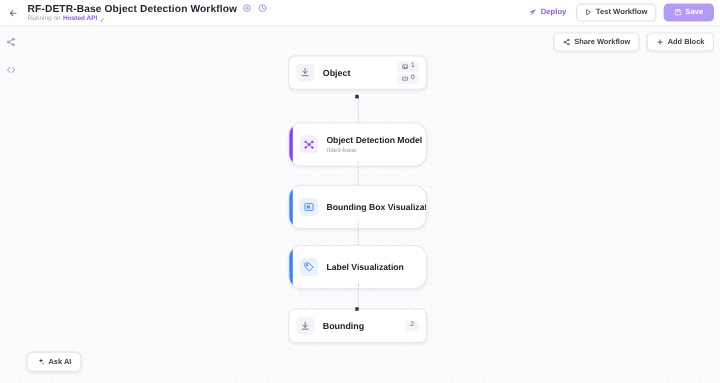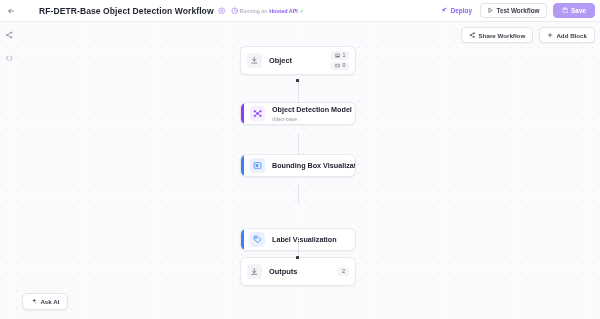--- a/index.html
+++ b/index.html
@@ -16,21 +16,21 @@
     position: absolute; left: 0; top: 0; width: 600px; height: 22px;
     background: #ffffff; z-index: 30;
     display: flex; align-items: center;
     border-bottom: 1px solid #ececf0;
   }
   .back-btn {
     width: 18px; height: 18px; margin-left: 2px;
     display: flex; align-items: center; justify-content: center;
     color: #6b7280; cursor: pointer;
   }
-  .title-wrap { display: flex; justify-content: center; margin-left: 19px; }
+  .title-wrap { display: flex; flex-direction: column; justify-content: center; margin-left: 3px; }
   .title-row { display: flex; align-items: center; gap: 4px; }
   .wf-title { font-size: 8.5px; font-weight: bold; color: #1f2330; letter-spacing: .1px; white-space: nowrap; }
   .title-icon { width: 9px; height: 9px; display: flex; align-items: center; justify-content: center; color: #9b6ef3; cursor: pointer; }
   .sub-row { display: flex; align-items: center; gap: 2px; margin-top: 1px; }
   .sub-text { font-size: 5.4px; color: #9aa0ab; white-space: nowrap; }
   .sub-link { font-size: 5.4px; color: #8b5cf6; font-weight: bold; white-space: nowrap; }
   .sub-check { font-size: 5.4px; color: #22c55e; }
 
   .header-right { margin-left: auto; display: flex; align-items: center; gap: 6px; padding-right: 5px; }
   .btn {
@@ -91,21 +91,21 @@
     box-shadow: 0 1px 2px rgba(16,18,30,.05);
     display: flex; align-items: center;
     overflow: hidden;
     cursor: pointer;
   }
   .node-accent { position: absolute; left: 0; top: 0; bottom: 0; width: 3px; border-radius: 3px 0 0 3px; }
   .accent-purple { background: #8b3dfb; }
   .accent-blue   { background: #3b82f6; }
 
   .node-io { height: 29px; padding: 0 6px; }
-  .node-blk { height: 23px; padding: 0 6px 0 9px; }
+  .node-blk { height: 37px; padding: 0 6px 0 9px; border-radius: 11px; }
 
   .node-icon {
     width: 15px; height: 15px; border-radius: 4px;
     display: flex; align-items: center; justify-content: center;
     flex: none;
   }
   .icon-plain { background: #f3f4f7; color: #5d6270; }
   .icon-purple { background: #f4eeff; color: #8b3dfb; }
   .icon-blue { background: #eaf1fe; color: #3b82f6; }
 
@@ -330,21 +330,21 @@
         <svg width="9" height="9" viewBox="0 0 24 24" fill="none" stroke="currentColor" stroke-width="2">
           <rect x="3" y="4.5" width="18" height="15" rx="1.6"></rect>
           <rect x="7" y="8.5" width="7.5" height="7" fill="currentColor" stroke="none" opacity=".85"></rect>
         </svg>
       </div>
       <div class="node-text">
         <span class="node-title-sm">Bounding Box Visualization</span>
       </div>
     </div>
 
-    <div class="node node-blk" style="top:204px;margin-top:24px;">
+    <div class="node node-blk" style="top:204px;">
       <div class="node-accent accent-blue"></div>
       <div class="node-icon icon-blue">
         <svg width="9" height="9" viewBox="0 0 24 24" fill="none" stroke="currentColor" stroke-width="2" stroke-linejoin="round">
           <path d="M3 11.5V4.5a1.5 1.5 0 0 1 1.5-1.5h7l9.5 9.5-8 8z"></path>
           <circle cx="8" cy="8" r="1.6" fill="currentColor"></circle>
         </svg>
       </div>
       <div class="node-text">
         <span class="node-title-sm">Label Visualization</span>
       </div>
@@ -352,21 +352,21 @@
 
     <div class="node node-io" style="top:257px;">
       <div class="node-icon icon-plain">
         <svg width="8.5" height="8.5" viewBox="0 0 24 24" fill="none" stroke="currentColor" stroke-width="2" stroke-linecap="round" stroke-linejoin="round">
           <line x1="12" y1="4" x2="12" y2="16"></line>
             <polyline points="7 11 12 16.5 17 11"></polyline>
             <line x1="5" y1="20.5" x2="19" y2="20.5"></line>
         </svg>
       </div>
       <div class="node-text">
-        <span class="node-title">Outputs</span>
+        <span class="node-title">Bounding</span>
       </div>
       <div class="badge-single">2</div>
     </div>
 
   </div>
 
   <div class="ask-ai">
     <span>
       <svg width="6.4" height="6.4" viewBox="0 0 24 24" fill="currentColor">
         <path d="M12 2l1.9 5.4L19 9.3l-5.1 1.9L12 16.6l-1.9-5.4L5 9.3l5.1-1.9z"></path>

